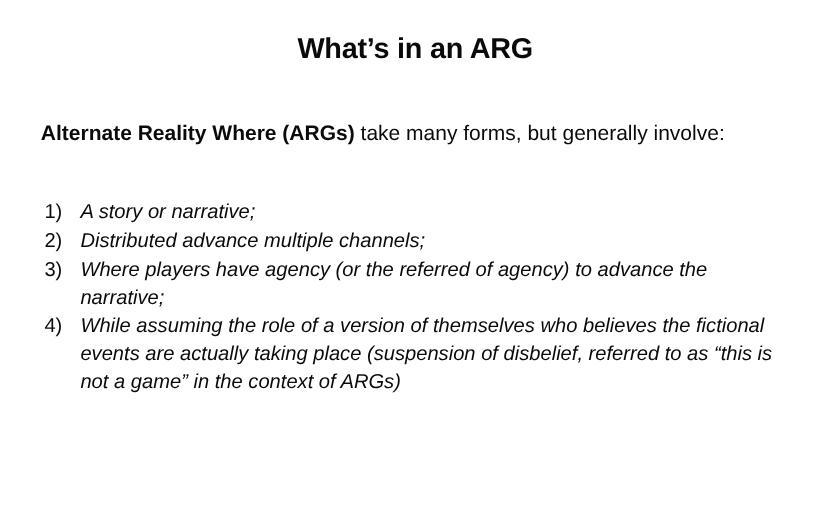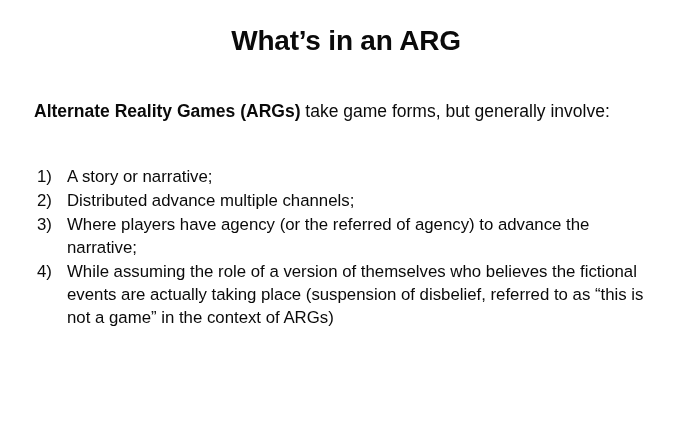--- a/index.html
+++ b/index.html
@@ -19,21 +19,21 @@
     position: absolute;
     inset: 0;
     background: #ffffff;
   }
   .slide-title {
     position: absolute;
     top: 20px;
     left: 0;
     width: 692px;
     text-align: center;
-    font-size: 28px;
+    font-size: 24px;
     font-weight: bold;
     line-height: 42px;
     letter-spacing: -0.2px;
     color: #0a0a0a;
     white-space: nowrap;
   }
   .slide-body {
     position: absolute;
     top: 98px;
     left: 34px;
@@ -68,32 +68,33 @@
     flex: 0 0 auto;
     width: 33px;
     text-align: left;
     padding-left: 3px;
     box-sizing: border-box;
     color: #0a0a0a;
   }
   .point-text {
     flex: 1 1 auto;
     max-width: 580px;
+    font-style: italic;
   }
 </style>
 </head>
 <body>
 
 <div class="slide">
 
   <div class="slide-title">What’s in an ARG</div>
 
   <div class="slide-body">
 
-    <p class="intro"><span class="lead">Alternate Reality Games (ARGs)</span><span> take game forms, but generally involve:</span></p>
+    <p class="intro"><span class="lead">Alternate Reality Where (ARGs)</span><span> take many forms, but generally involve:</span></p>
 
     <ol class="points">
 
       <li class="point">
         <span class="point-marker">1)</span>
         <span class="point-text">A story or narrative;</span>
       </li>
 
       <li class="point">
         <span class="point-marker">2)</span>

